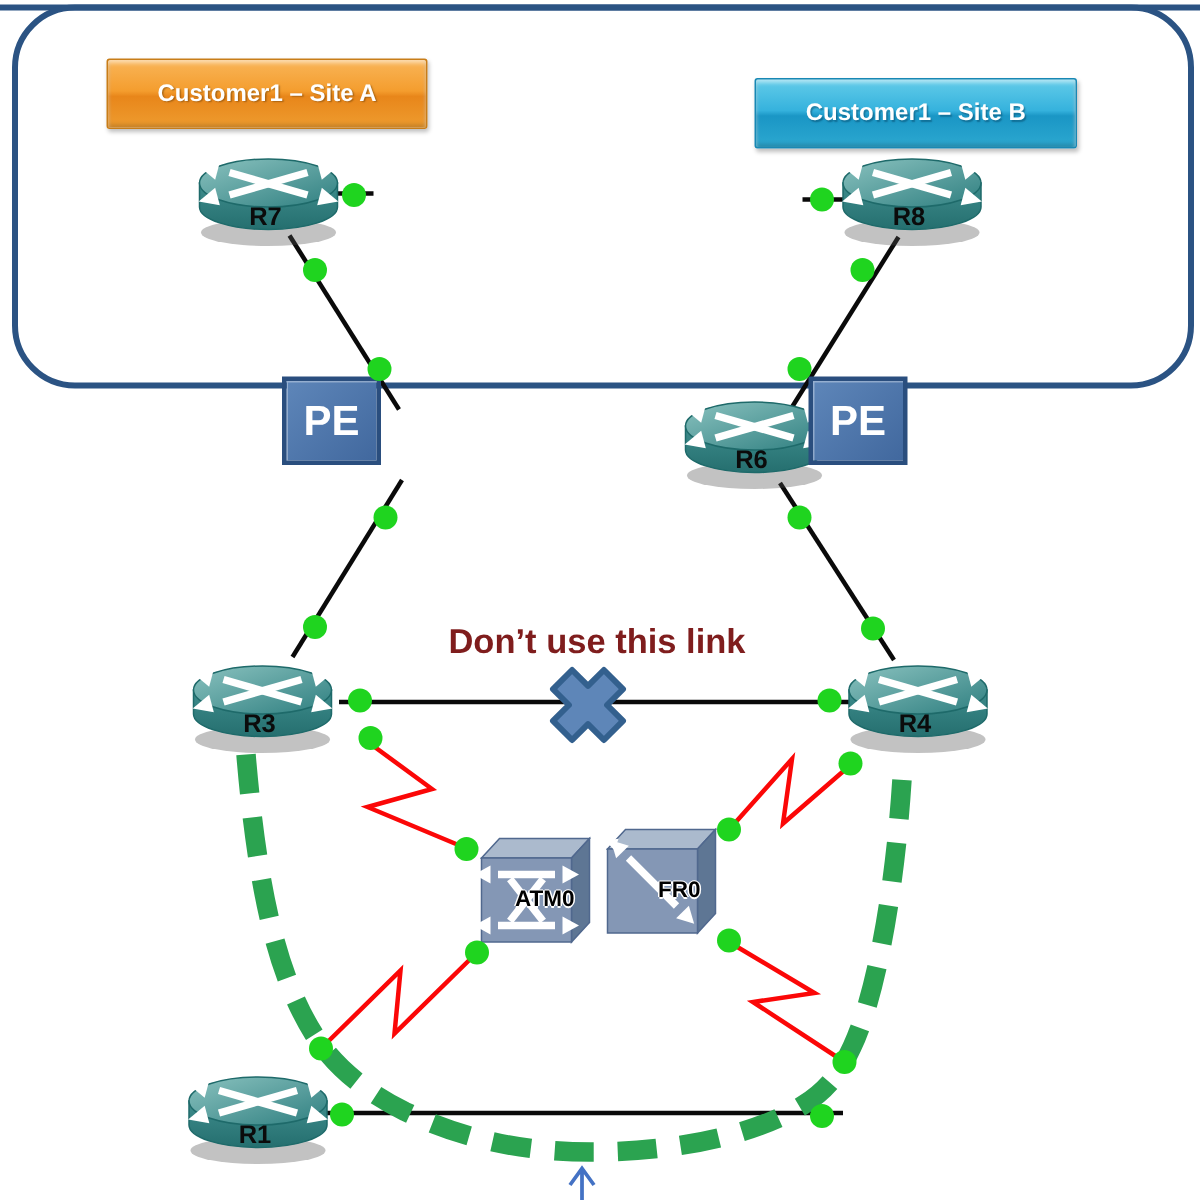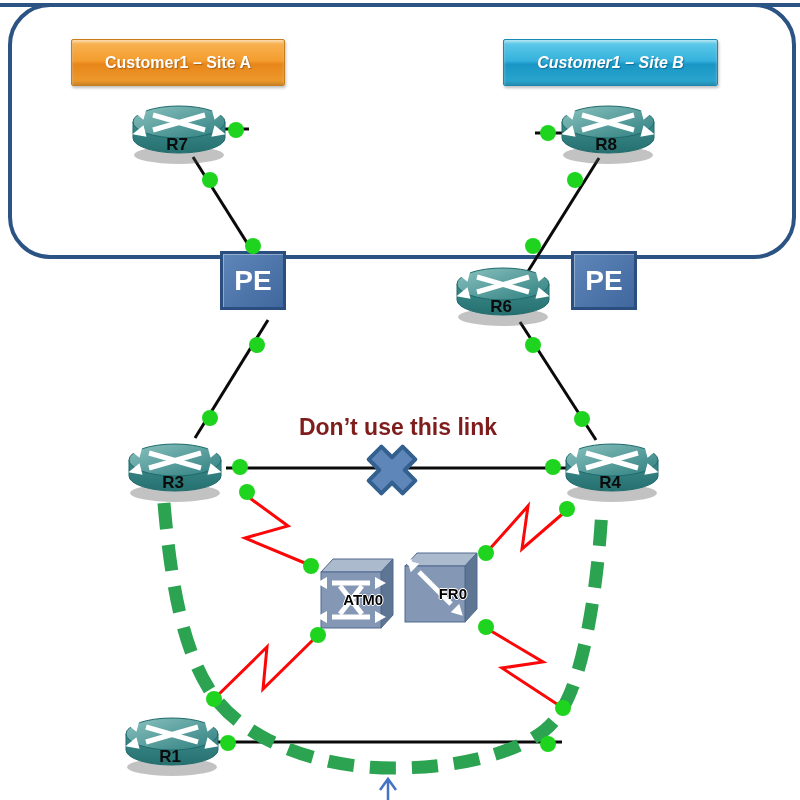--- a/index.html
+++ b/index.html
@@ -9,28 +9,28 @@
   .topline{position:absolute;left:0;top:3px;width:800px;height:4px;background:#2B5383;}
   .cloud{position:absolute;left:8px;top:3px;width:780px;height:248px;
          border:4px solid #2B5383;border-radius:42px;background:transparent;}
   
   .banner{position:absolute;height:45px;display:flex;align-items:center;justify-content:center;
           color:#fff;font-size:16px;font-weight:bold;border-radius:2px;
           text-shadow:1px 1px 1px rgba(90,50,0,.45);
           box-shadow:inset 0 2px 3px rgba(255,255,255,.55), inset 0 -2px 3px rgba(0,0,0,.18), 1px 2px 3px rgba(0,0,0,.25);}
   .banner.siteA{left:71px;top:39px;width:212px;border:1px solid #C87D18;
           background:linear-gradient(#F9B558 0%,#F49D2E 46%,#E8861A 54%,#EE9C2F 100%);}
-  .banner.siteB{left:503px;top:39px;width:213px;border:1px solid #1888B4;
+  .banner.siteB{left:503px;top:52px;width:213px;border:1px solid #1888B4;
           text-shadow:1px 1px 1px rgba(0,60,90,.45);
-          background:linear-gradient(#63CCE9 0%,#35B2DD 46%,#1A96C5 54%,#2CA8D0 100%);font-style:italic;}
+          background:linear-gradient(#63CCE9 0%,#35B2DD 46%,#1A96C5 54%,#2CA8D0 100%);}
   
   .pebox{position:absolute;width:66px;height:59px;display:flex;align-items:center;justify-content:center;
          background:linear-gradient(135deg,#5E86B9,#41689E);border:3px solid #2A4E7E;
          color:#fff;font-size:28px;font-weight:600;box-sizing:border-box;
-         box-shadow:inset 1px 1px 0 rgba(255,255,255,.35);margin-left:32px;}
+         box-shadow:inset 1px 1px 0 rgba(255,255,255,.35);}
   .pebox.left{left:188px;top:251px;z-index:4;}
   .pebox.right{left:539px;top:251px;z-index:6;}
   
   .router{position:absolute;width:100px;height:74px;z-index:5;}
   .router svg{position:absolute;left:0;top:0;width:100px;height:74px;}
   .rlabel{position:absolute;left:0;top:43px;width:100%;text-align:center;
           font-size:17px;font-weight:bold;color:#0b0b0b;}
   
   .switch{position:absolute;width:80px;height:76px;z-index:5;}
   .switch svg{position:absolute;left:0;top:0;width:80px;height:76px;}

